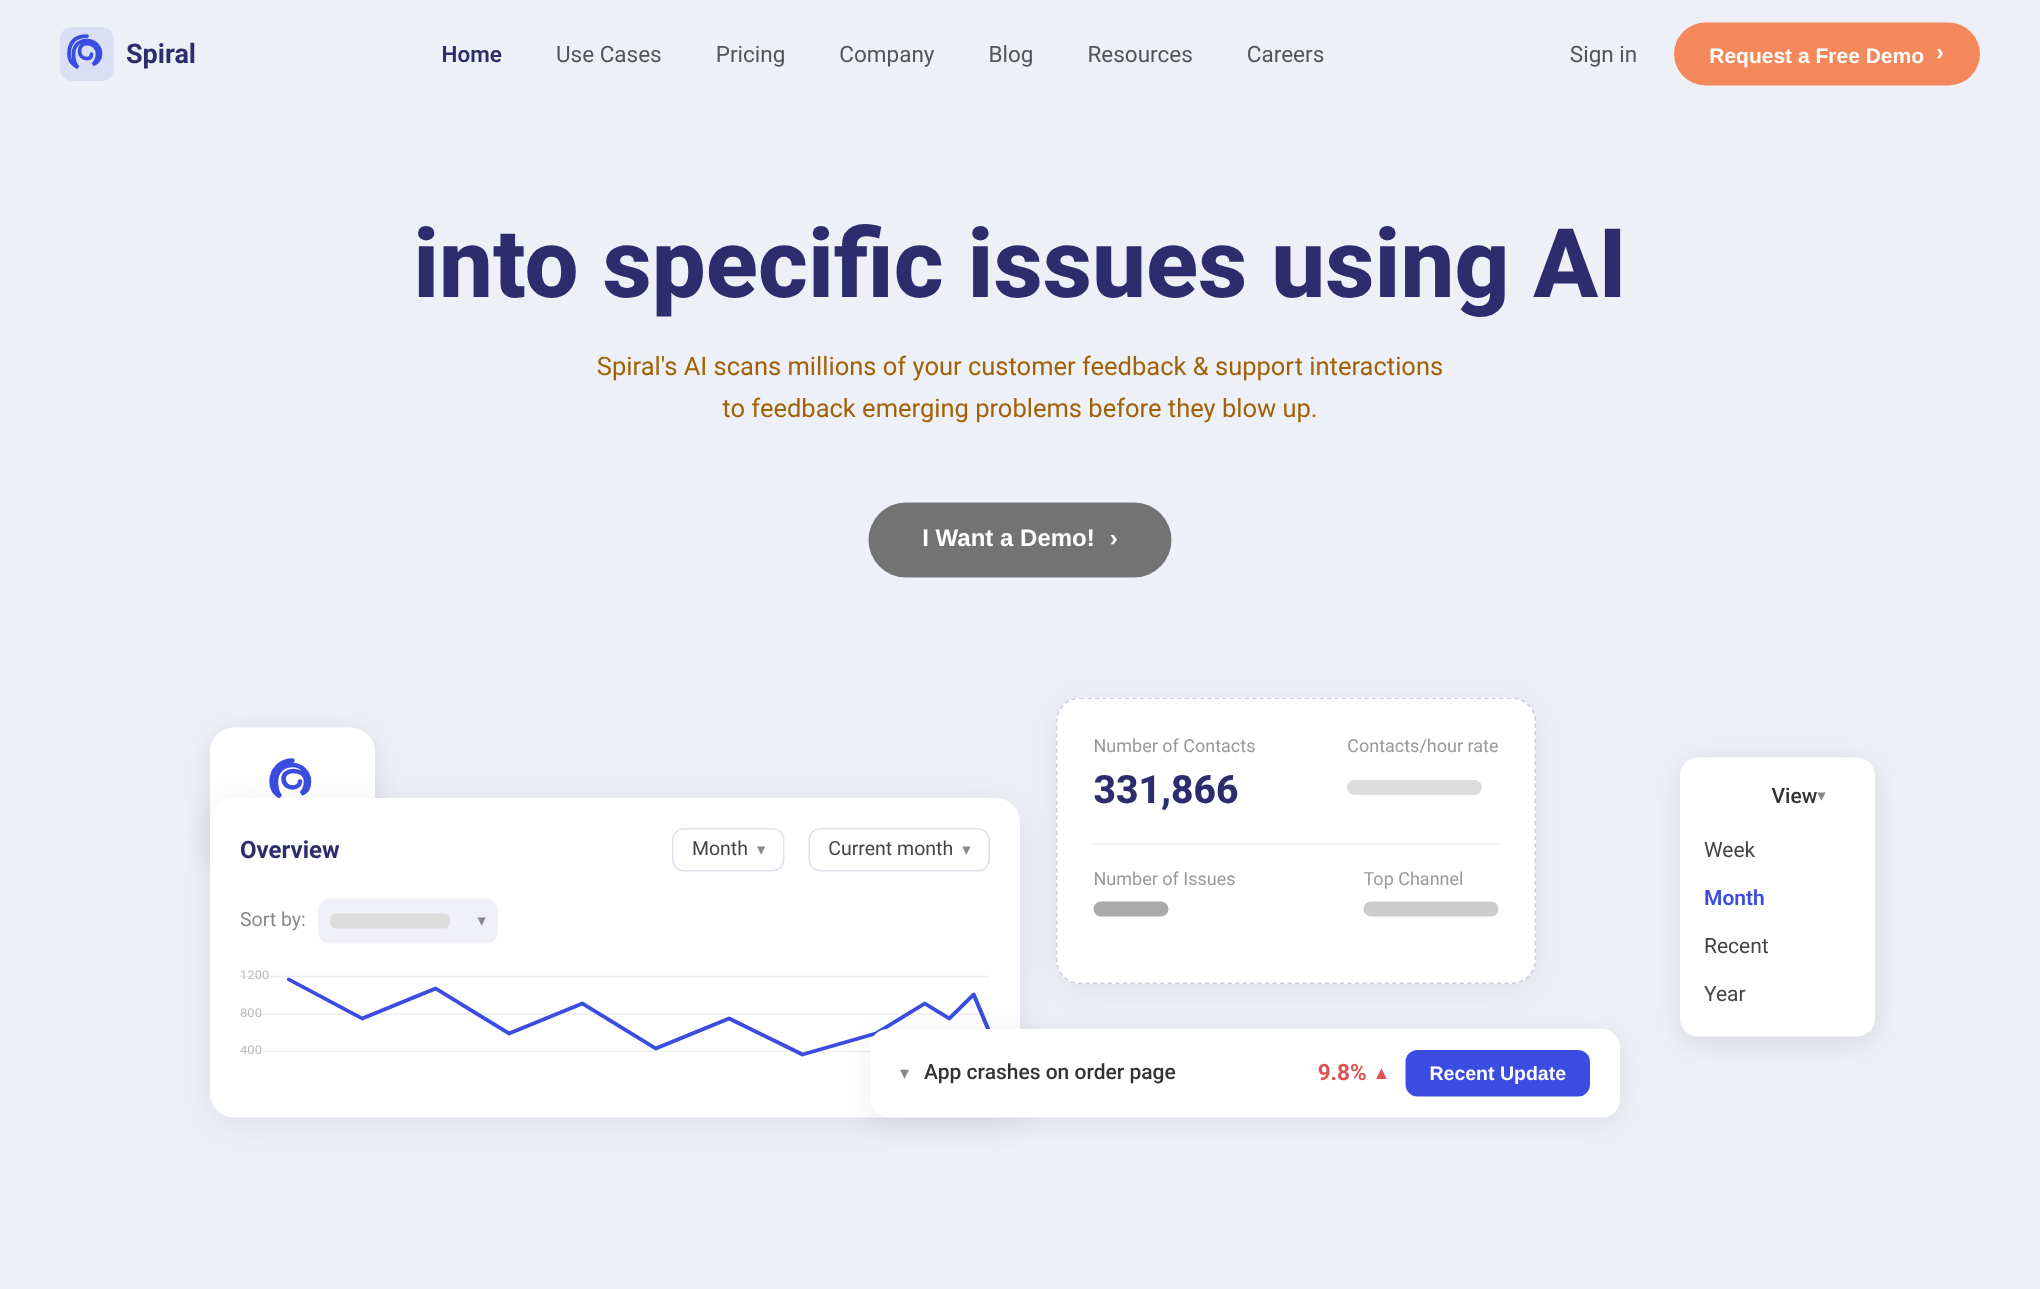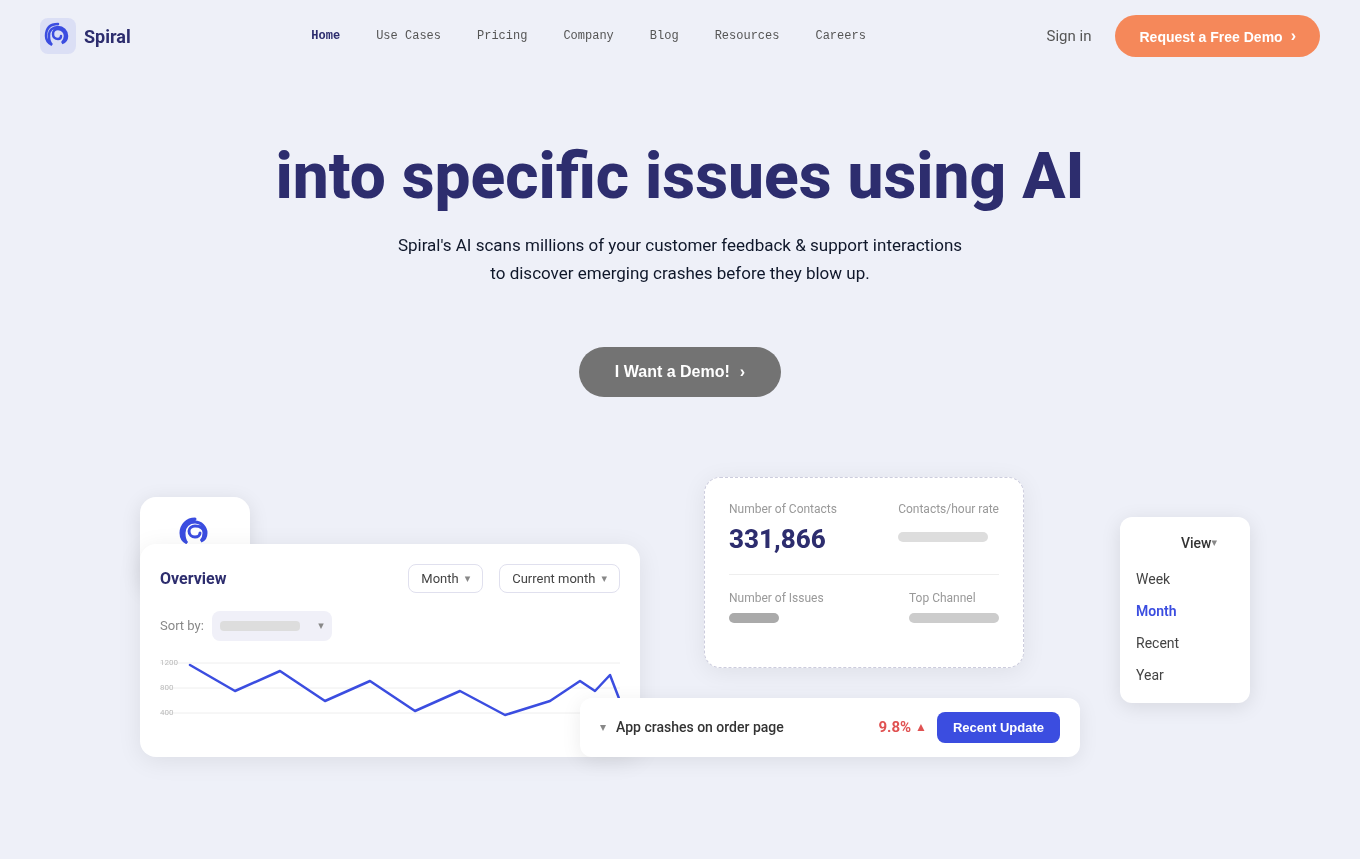--- a/index.html
+++ b/index.html
@@ -32,25 +32,24 @@
       font-size: 18px;
       font-weight: 700;
       color: #2d2d6e;
     }
     .nav-links {
       display: flex;
       align-items: center;
       gap: 36px;
     }
     .nav-link {
-      font-size: 12px;
+      font-size: 15px;
       color: #555;
       text-decoration: none;
       cursor: pointer;
-      font-family: Liberation Mono, monospace;
     }
     .nav-link.active {
       color: #2d2d6e;
       font-weight: 600;
     }
     .nav-right {
       display: flex;
       align-items: center;
       gap: 24px;
     }
@@ -90,23 +89,23 @@
     }
     .hero-title-line1 {
       display: block;
       margin-bottom: 8px;
     }
     .hero-orange {
       color: #f5885a;
     }
     .hero-subtitle {
       font-size: 17px;
-      color: #0f172a;
+      color: #a16207;
       max-width: 680px;
-      margin: 20px auto 60px;
+      margin: 20px auto 48px;
       line-height: 1.6;
     }
     .hero-btn {
       background: #737373;
       color: #fff;
       border: none;
       border-radius: 30px;
       padding: 16px 36px;
       font-size: 16px;
       font-weight: 600;
@@ -123,21 +122,21 @@
       max-width: 1200px;
       height: 280px;
       padding: 0 40px;
     }
 
     
     .dash-main {
       position: absolute;
       left: 60px;
       bottom: 0;
-      width: 500px;
+      width: 540px;
       background: #fff;
       border-radius: 16px;
       padding: 20px;
       box-shadow: 0 4px 24px rgba(0,0,0,0.08);
     }
     .dash-header {
       display: flex;
       align-items: center;
       gap: 16px;
       margin-bottom: 18px;
@@ -373,21 +372,21 @@
     </button>
   </div>
 </nav>
 
 <section class="hero">
   <div class="hero-title">
     <span>into specific issues using AI</span>
   </div>
   <p class="hero-subtitle">
     <span>Spiral's AI scans millions of your customer feedback &amp; support interactions</span><br>
-    <span>to discover emerging crashes before they blow up.</span>
+    <span>to feedback emerging problems before they blow up.</span>
   </p>
   <button class="hero-btn">
     <span>I Want a Demo!</span>
     <span>›</span>
   </button>
 </section>
 
 <div class="dashboard-preview">
 
   <div class="logo-card">

